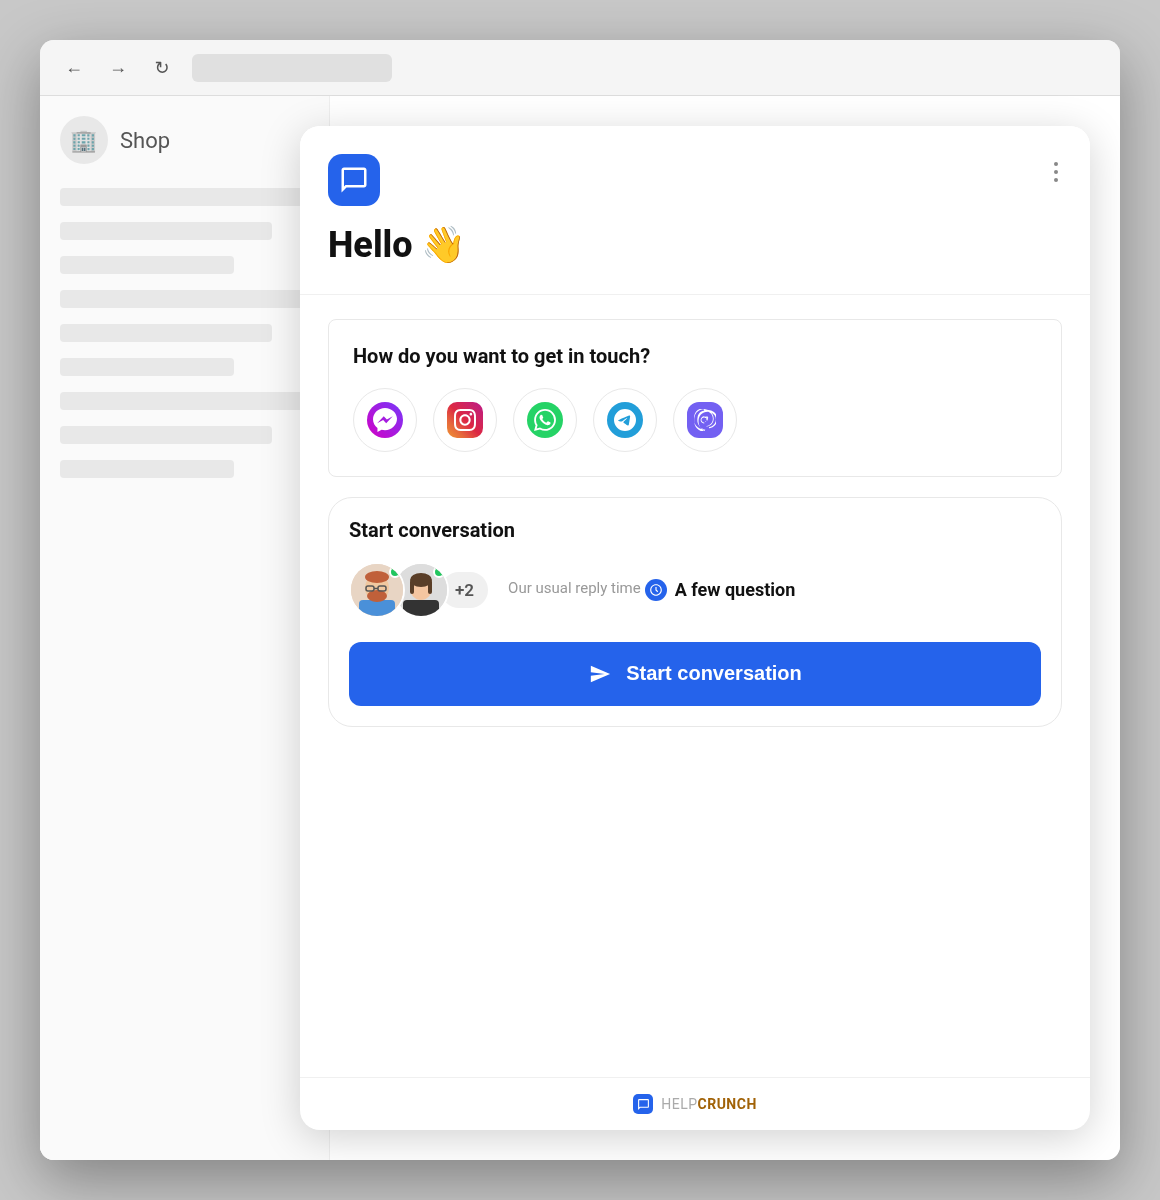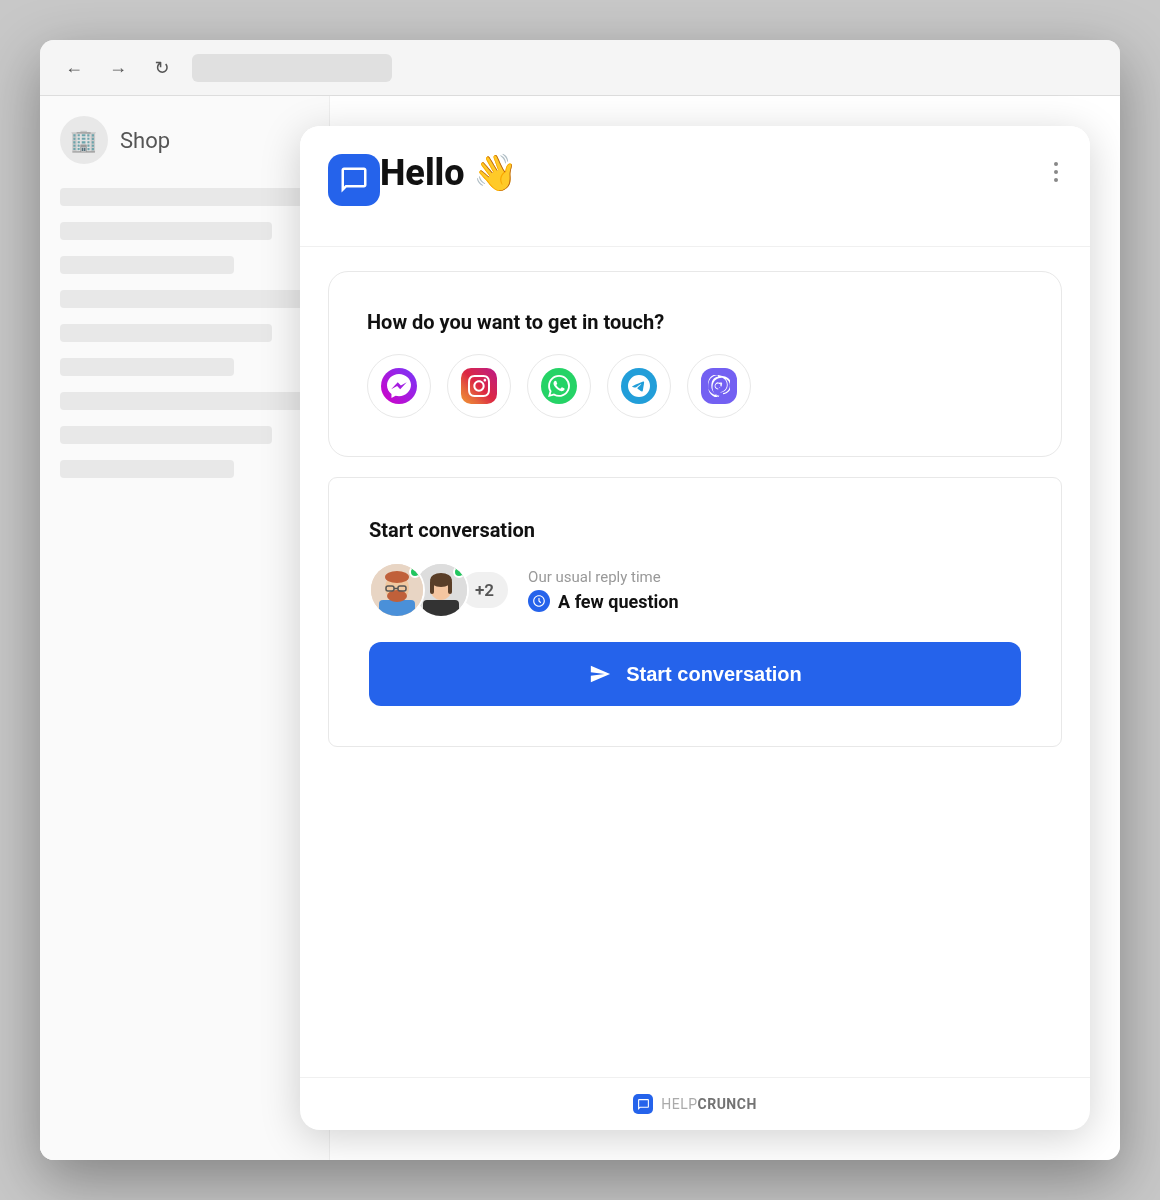--- a/index.html
+++ b/index.html
@@ -131,21 +131,21 @@
       padding: 28px 28px 20px 28px;
       background: #fff;
       border-bottom: 1px solid #f0f0f0;
       display: flex;
       align-items: flex-start;
       justify-content: space-between;
     }
 
     .widget-header-left {
       display: flex;
-      flex-direction: row;
+      flex-direction: column;
       gap: 0;
     }
 
     .widget-logo {
       width: 52px;
       height: 52px;
       background: #2563eb;
       border-radius: 14px;
       display: flex;
       align-items: center;
@@ -202,22 +202,22 @@
       display: flex;
       flex-direction: column;
       gap: 20px;
       overflow-y: auto;
       background: #fff;
     }
 
     
     .touch-section {
       border: 1px solid #e8e8e8;
-      border-radius: 20px;
-      padding: 38px;
+      border-radius: 8px;
+      padding: 24px;
       background: #fff;
     }
 
     .touch-title {
       font-size: 20px;
       font-weight: 700;
       color: #111;
       margin-bottom: 20px;
     }
 
@@ -242,22 +242,22 @@
 
     
     .messenger-icon {
       width: 36px;
       height: 36px;
     }
 
     
     .conversation-section {
       border: 1px solid #e8e8e8;
-      border-radius: 9px;
-      padding: 40px;
+      border-radius: 24px;
+      padding: 20px;
       background: #fff;
     }
 
     .conversation-title {
       font-size: 20px;
       font-weight: 700;
       color: #111;
       margin-bottom: 20px;
     }
 
@@ -307,21 +307,21 @@
       border-radius: 20px;
       padding: 8px 14px;
       font-size: 17px;
       font-weight: 600;
       color: #555;
       margin-left: -8px;
     }
 
     .reply-info {
       display: flex;
-      flex-direction: column;
+      flex-direction: row;
       gap: 4px;
     }
 
     .reply-label {
       font-size: 15px;
       color: #999;
     }
 
     .reply-time {
       display: flex;
@@ -401,21 +401,21 @@
       fill: white;
     }
 
     .footer-text {
       font-size: 14px;
       color: #aaa;
       letter-spacing: 0.5px;
     }
 
     .footer-text strong {
-      color: #737373;
+      color: #a16207;
       font-weight: 700;
     }
 
     
     .instagram-icon {
       width: 36px;
       height: 36px;
       border-radius: 10px;
       background: linear-gradient(45deg, #f09433 0%, #e6683c 25%, #dc2743 50%, #cc2366 75%, #bc1888 100%);
       display: flex;

